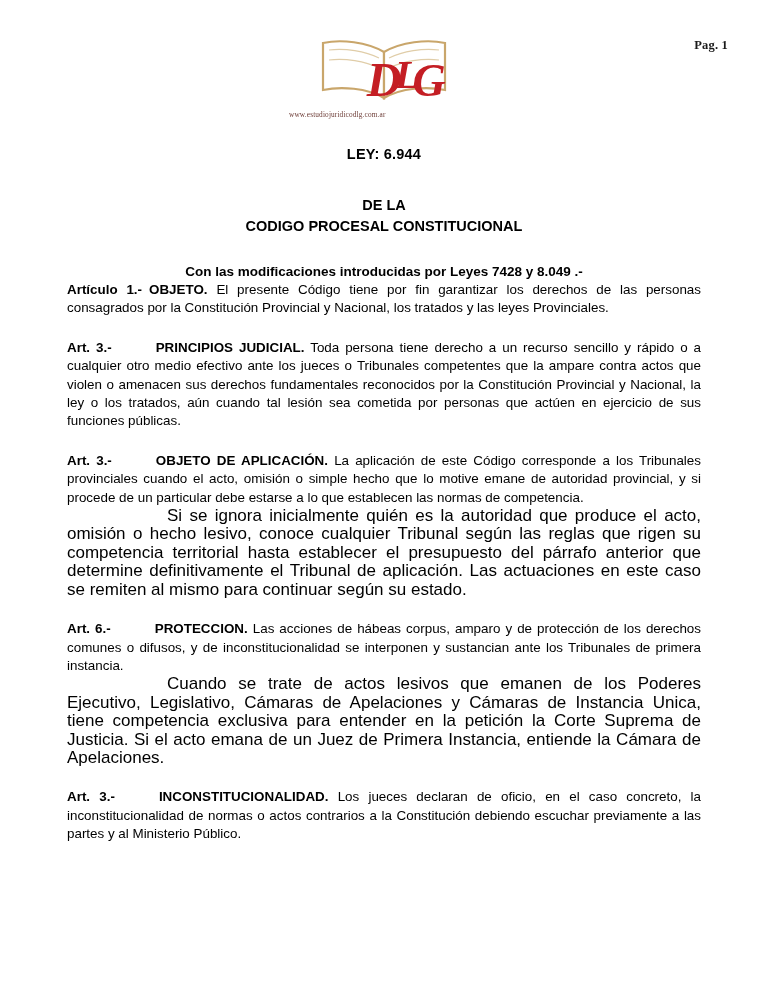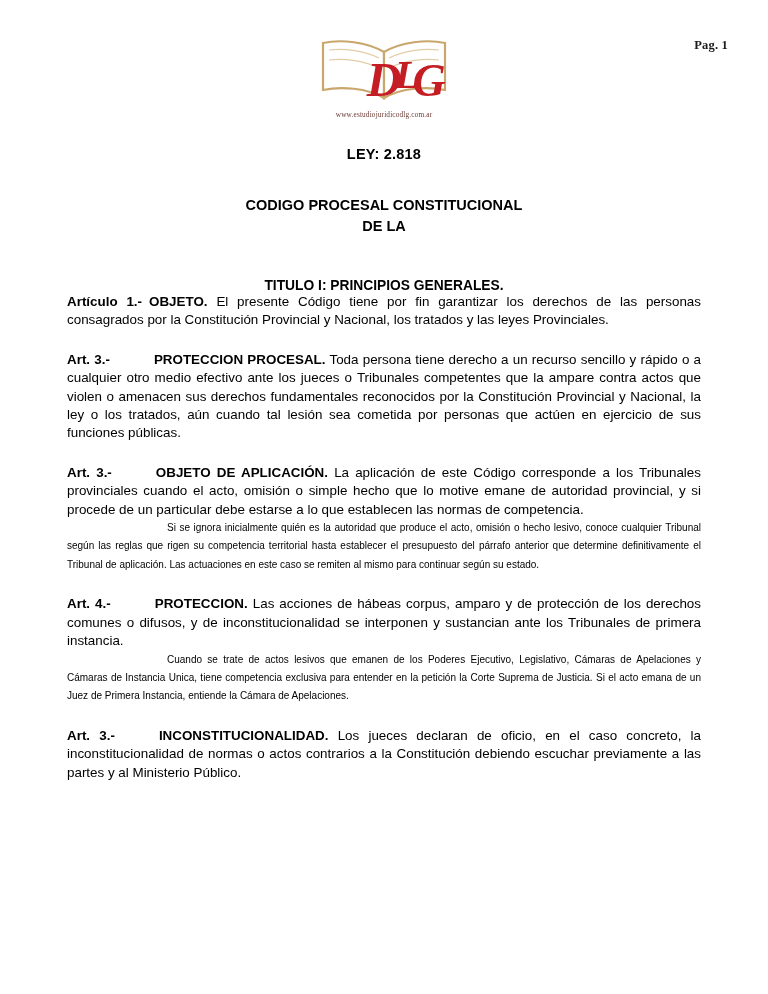--- a/index.html
+++ b/index.html
@@ -49,21 +49,20 @@
     height: 100px;
   }
 
   .logo-svg {
     display: block;
     width: 190px;
     height: 82px;
   }
 
   .logo-url {
-    text-align: center;
     font-family: "Liberation Serif", serif;
     font-size: 7.3px;
     color: #6b3a34;
     letter-spacing: 0.15px;
     margin-top: -2px;
   }
 
   
   .law-number {
     text-align: center;
@@ -127,21 +126,21 @@
     display: inline-block;
     width: 44px;
   }
   .gap-small {
     display: inline-block;
     width: 7px;
   }
 
   .para-indent {
     text-align: justify;
-    font-size: 10px;
+    font-size: 17px;
     line-height: 18.4px;
     text-indent: 100px;
   }
 
   .first-block {
     margin-top: 22px;
   }
 </style>
 </head>
 <body>
@@ -168,48 +167,48 @@
         <line x1="95" y1="22" x2="95" y2="68" stroke="#C9A66B" stroke-width="2"></line>
 
         <text x="95" y="66" text-anchor="middle" font-family="Liberation Serif, serif" font-size="48" font-style="italic" font-weight="bold" fill="#C41E24">D</text>
         <text x="118" y="58" text-anchor="middle" font-family="Liberation Serif, serif" font-size="40" font-style="italic" font-weight="bold" fill="#C41E24">L</text>
         <text x="140" y="66" text-anchor="middle" font-family="Liberation Serif, serif" font-size="46" font-style="italic" font-weight="bold" fill="#C41E24">G</text>
       </svg>
       <div class="logo-url">www.estudiojuridicodlg.com.ar</div>
     </div>
   </div>
 
-  <div class="law-number">LEY: 2.818</div>
+  <div class="law-number">LEY: 6.944</div>
 
   <div class="doc-title">
+    <div>DE LA</div>
     <div>CODIGO PROCESAL CONSTITUCIONAL</div>
-    <div>DE LA</div>
   </div>
 
   <div class="doc-subtitle">
-  </div>
-
-  <div class="section-heading">TITULO I: PRINCIPIOS GENERALES.</div>
+    <div>Con  las modificaciones introducidas por Leyes 7428 y 8.049 .-</div>
+  </div>
+
 
   <div class="body-col">
 
     <div class="article first-block"><span class="art-label">Artículo 1.-</span><span class="gap-small"></span><span class="art-heading">OBJETO.</span>
       <span>El presente Código tiene por fin garantizar los derechos de las personas consagrados por la Constitución Provincial y Nacional, los tratados y las leyes Provinciales.</span>
     </div>
 
-    <div class="article"><span class="art-label">Art. 3.-</span><span class="gap-wide"></span><span class="art-heading">PROTECCION PROCESAL.</span>
+    <div class="article"><span class="art-label">Art. 3.-</span><span class="gap-wide"></span><span class="art-heading">PRINCIPIOS JUDICIAL.</span>
       <span>Toda persona tiene derecho a un recurso sencillo y rápido o a cualquier otro medio efectivo ante los jueces o Tribunales competentes que la ampare contra actos que violen o amenacen sus derechos fundamentales reconocidos por la Constitución Provincial y Nacional, la ley o los tratados, aún cuando tal lesión sea cometida por personas que actúen en ejercicio de sus funciones públicas.</span>
     </div>
 
     <div class="article"><span class="art-label">Art. 3.-</span><span class="gap-wide"></span><span class="art-heading">OBJETO DE APLICACIÓN.</span>
       <span>La aplicación de este Código corresponde a los Tribunales provinciales cuando el acto, omisión o simple hecho que lo motive emane de autoridad provincial,  y si procede de un particular debe estarse a lo que establecen las normas de competencia.</span>
     </div>
     <div class="para-indent">Si se ignora inicialmente quién es la autoridad que produce el acto, omisión o hecho lesivo, conoce cualquier Tribunal según las reglas que rigen su competencia territorial hasta establecer el presupuesto del párrafo anterior que determine definitivamente el Tribunal de aplicación. Las actuaciones en este caso se remiten al mismo para continuar según su estado.</div>
 
-    <div class="article"><span class="art-label">Art. 4.-</span><span class="gap-wide"></span><span class="art-heading">PROTECCION.</span>
+    <div class="article"><span class="art-label">Art. 6.-</span><span class="gap-wide"></span><span class="art-heading">PROTECCION.</span>
       <span>Las acciones de hábeas corpus, amparo y de protección de los derechos comunes o difusos, y de inconstitucionalidad se interponen y sustancian ante los Tribunales de primera instancia.</span>
     </div>
     <div class="para-indent">Cuando se trate de actos lesivos que emanen de los Poderes Ejecutivo, Legislativo, Cámaras de Apelaciones y Cámaras de Instancia Unica, tiene competencia exclusiva para entender en la petición la Corte Suprema de Justicia. Si el acto emana de un Juez de Primera Instancia, entiende la Cámara de Apelaciones.</div>
 
     <div class="article"><span class="art-label">Art. 3.-</span><span class="gap-wide"></span><span class="art-heading">INCONSTITUCIONALIDAD.</span>
       <span>Los jueces declaran de oficio, en el caso concreto, la inconstitucionalidad de normas o actos contrarios a la Constitución debiendo escuchar previamente a las partes y al Ministerio Público.</span>
     </div>
 
   </div>
 </div>

